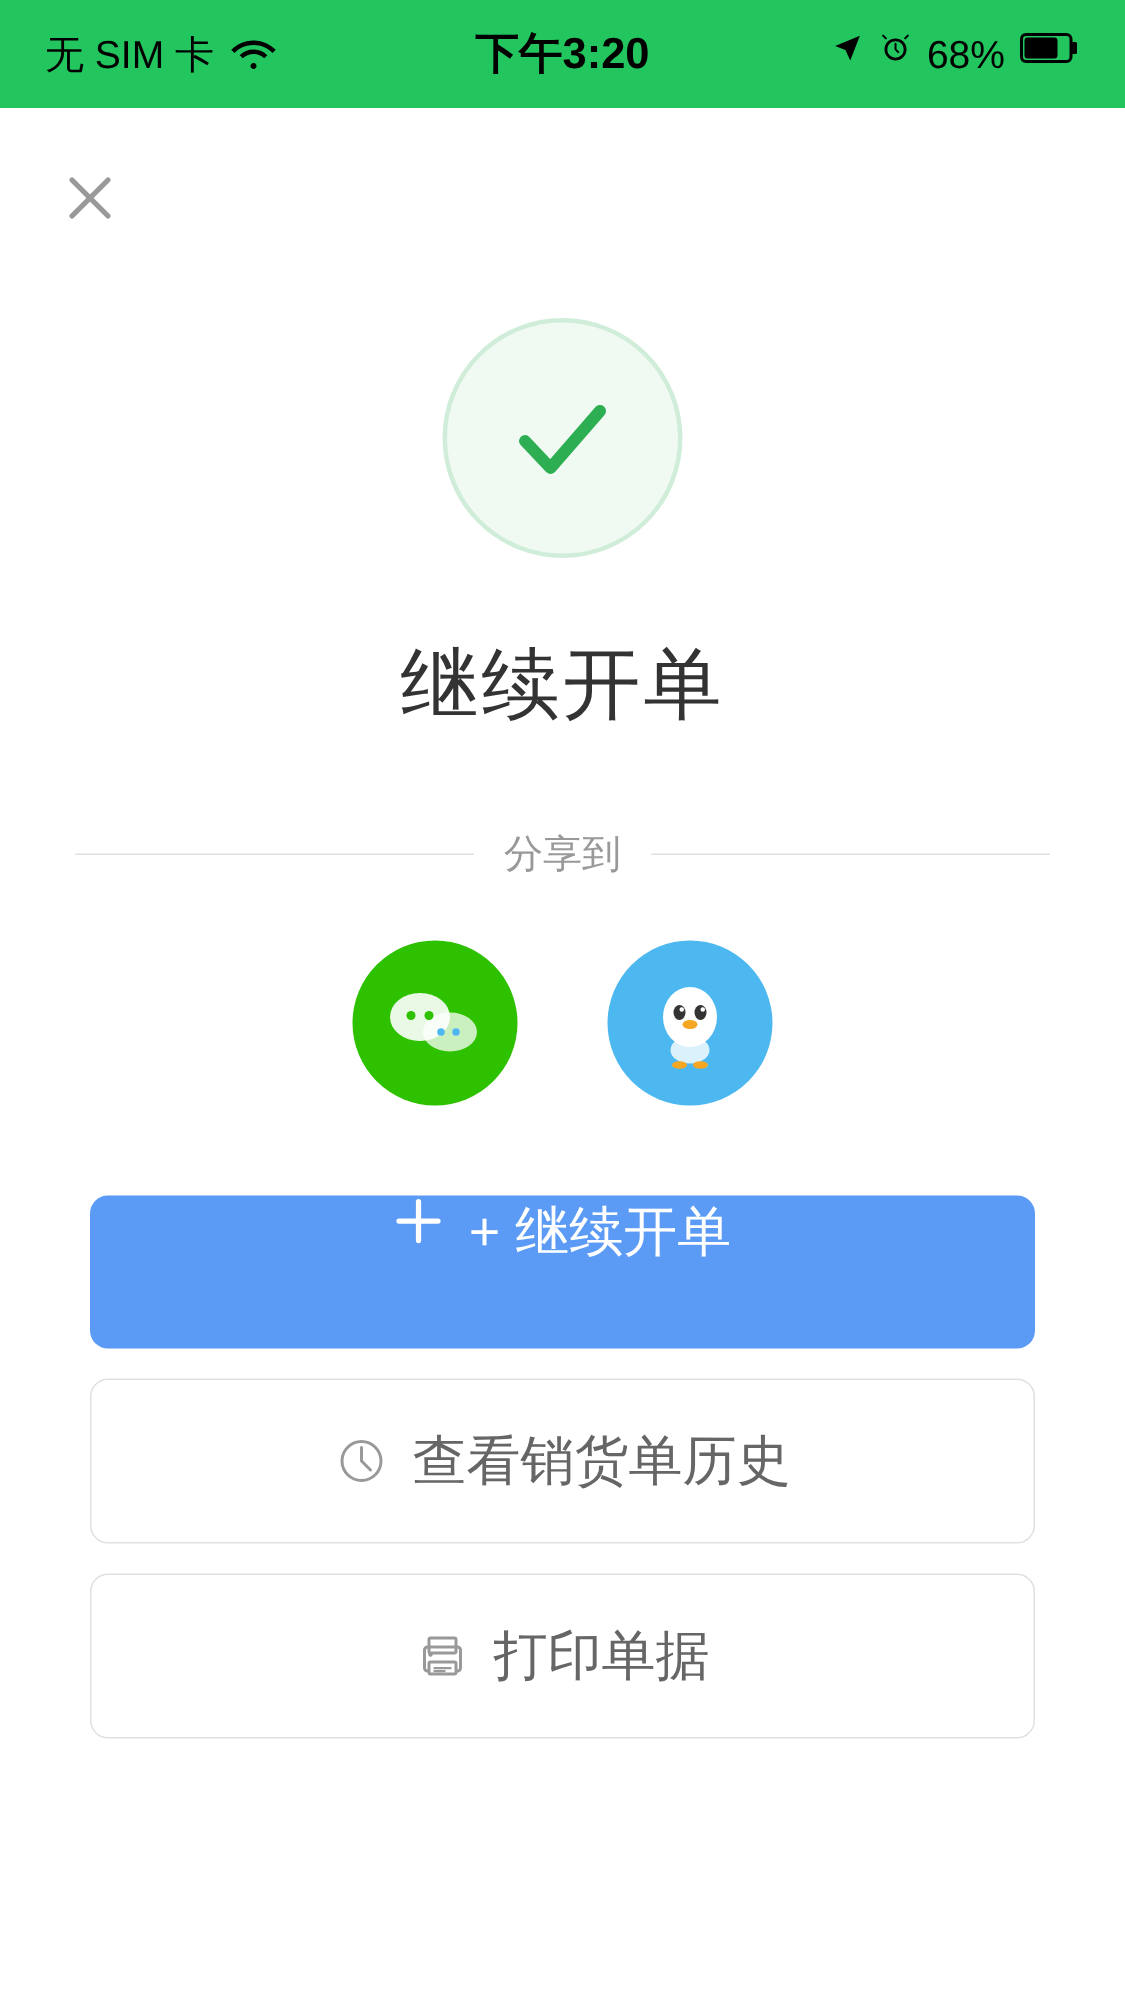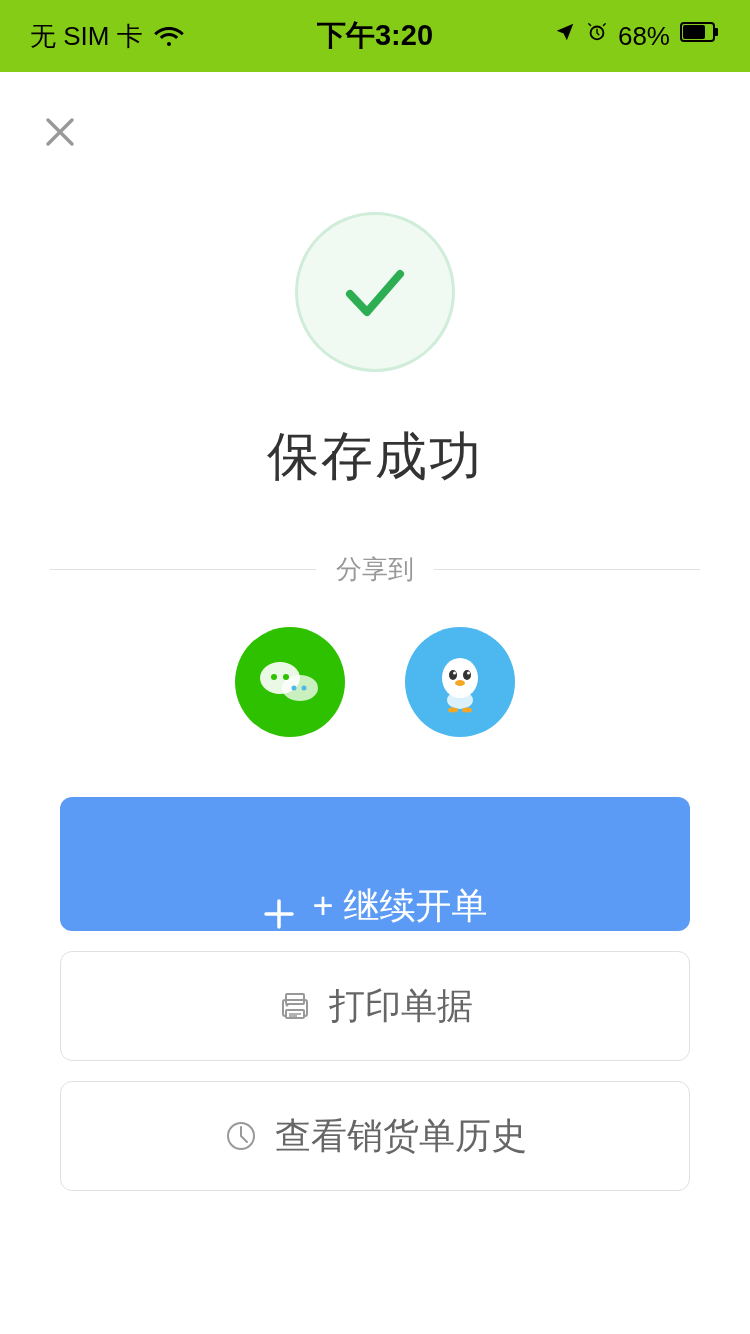--- a/index.html
+++ b/index.html
@@ -11,21 +11,21 @@
       background: #ffffff;
       font-family: -apple-system, "PingFang SC", "Helvetica Neue", sans-serif;
       display: flex;
       flex-direction: column;
     }
 
     
     .status-bar {
       width: 100%;
       height: 72px;
-      background: #84cc16;
+      background: #22c55e;
       display: flex;
       align-items: center;
       justify-content: space-between;
       padding: 0 30px;
       flex-shrink: 0;
     }
     .status-left {
       display: flex;
       align-items: center;
       gap: 10px;
@@ -152,28 +152,28 @@
     .action-buttons {
       width: 100%;
       display: flex;
       flex-direction: column;
       gap: 0;
       padding: 0 10px;
     }
 
     .btn-primary {
       width: 100%;
-      height: 134px;
+      height: 102px;
       background: #5B9BF5;
       border: none;
       border-radius: 12px;
       font-size: 36px;
       color: #ffffff;
       display: flex;
-      align-items: flex-end;
+      align-items: flex-start;
       justify-content: center;
       gap: 16px;
       cursor: pointer;
       margin-bottom: 20px;
     }
 
     .btn-secondary {
       width: 100%;
       height: 110px;
       background: #ffffff;
@@ -232,21 +232,21 @@
 </div>
 
 <div class="main-content">
 
   <div class="success-circle">
     <svg width="80" height="80" viewBox="0 0 80 80">
       <polyline points="15,42 32,60 65,22" fill="none" stroke="#2DAE52" stroke-width="8" stroke-linecap="round" stroke-linejoin="round"></polyline>
     </svg>
   </div>
 
-  <div class="success-title">保存成功</div>
+  <div class="success-title">继续开单</div>
 
   <div class="share-section">
     <div class="share-divider">
       <span class="share-label">分享到</span>
     </div>
     <div class="share-icons">
 
       <div class="wechat-btn">
         <svg width="68" height="60" viewBox="0 0 68 60" fill="none">
 
@@ -284,36 +284,36 @@
   </div>
 
   <div class="action-buttons">
 
     <button class="btn-primary">
       <svg width="34" height="34" viewBox="0 0 34 34">
         <line x1="17" y1="4" x2="17" y2="30" stroke="white" stroke-width="3.5" stroke-linecap="round"></line>
         <line x1="4" y1="17" x2="30" y2="17" stroke="white" stroke-width="3.5" stroke-linecap="round"></line>
       </svg>
       <span>+ 继续开单</span>
+    </button>
+
+    <button class="btn-secondary">
+      <svg width="36" height="36" viewBox="0 0 36 36">
+        <circle cx="18" cy="18" r="13" stroke="#999" stroke-width="2" fill="none"></circle>
+        <polyline points="18,9 18,18 24,24" stroke="#999" stroke-width="2" stroke-linecap="round" stroke-linejoin="round" fill="none"></polyline>
+      </svg>
+      <span>查看销货单历史</span>
     </button>
 
     <button class="btn-secondary">
       <svg width="36" height="36" viewBox="0 0 36 36">
         <rect x="6" y="12" width="24" height="16" rx="2" stroke="#999" stroke-width="2" fill="none"></rect>
         <rect x="9" y="6" width="18" height="10" rx="1" stroke="#999" stroke-width="2" fill="none"></rect>
         <rect x="9" y="22" width="18" height="8" rx="1" stroke="#999" stroke-width="2" fill="white"></rect>
         <line x1="12" y1="26" x2="24" y2="26" stroke="#999" stroke-width="1.5"></line>
         <line x1="12" y1="28" x2="20" y2="28" stroke="#999" stroke-width="1.5"></line>
         <circle cx="10" cy="17" r="1.5" fill="#999"></circle>
       </svg>
       <span>打印单据</span>
     </button>
-
-    <button class="btn-secondary">
-      <svg width="36" height="36" viewBox="0 0 36 36">
-        <circle cx="18" cy="18" r="13" stroke="#999" stroke-width="2" fill="none"></circle>
-        <polyline points="18,9 18,18 24,24" stroke="#999" stroke-width="2" stroke-linecap="round" stroke-linejoin="round" fill="none"></polyline>
-      </svg>
-      <span>查看销货单历史</span>
-    </button>
   </div>
 
 </div>
 
 </body></html>

